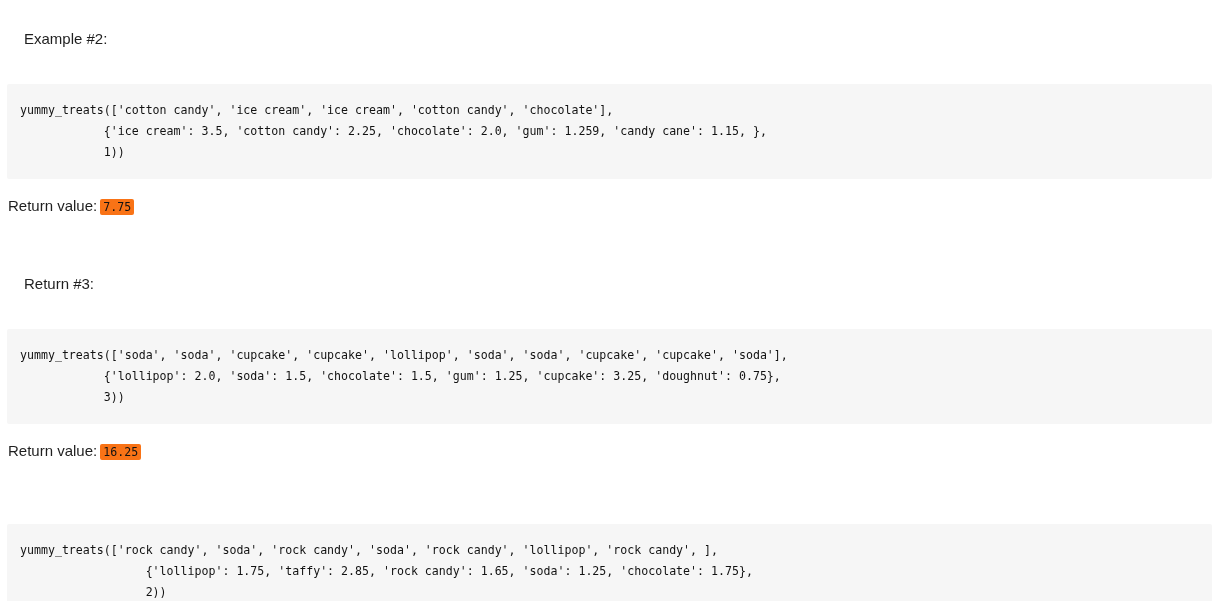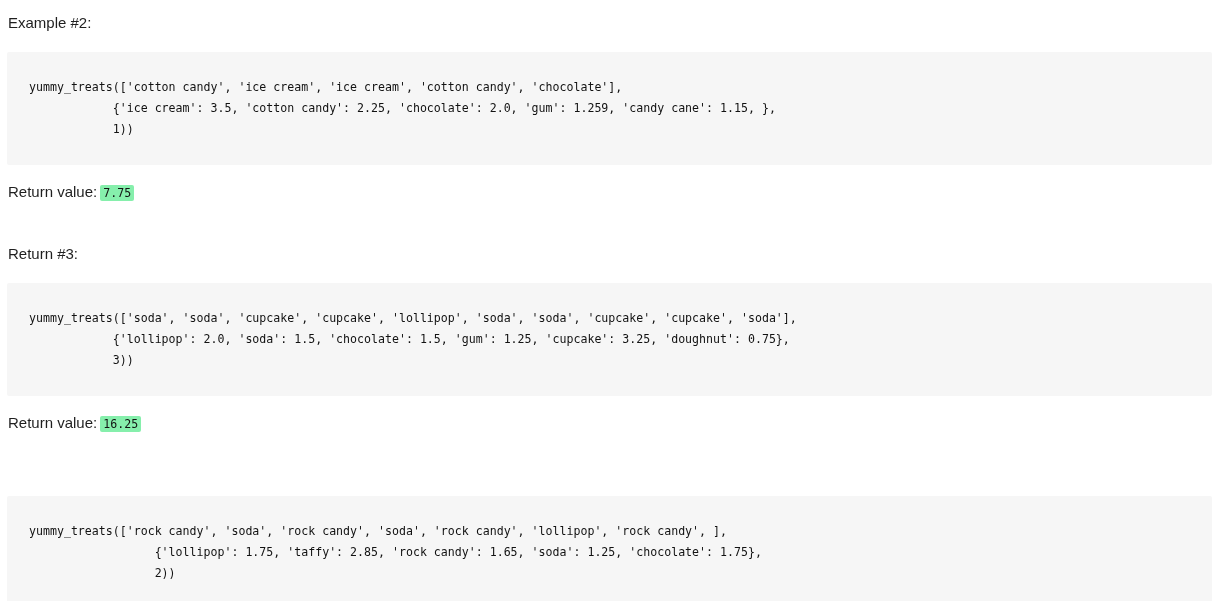--- a/index.html
+++ b/index.html
@@ -27,35 +27,35 @@
   .example-block {
     margin: 0;
   }
 
   .example-heading {
     font-family: "Liberation Sans", sans-serif;
     font-size: 15px;
     line-height: 18px;
     color: #1f1f1f;
     font-weight: 400;
-    margin: 0;
+    margin: 16px;
     padding: 0 0 0 1px;
   }
 
   .code-block {
     background: #f6f6f6;
     border: 0;
     border-radius: 2px;
     padding: 12px 9px 12px 9px;
     box-sizing: border-box;
     overflow: hidden;
   }
 
   .code-block pre {
-    margin: 13px;
+    margin: 4px;
     font-family: "DejaVu Sans Mono", "Liberation Mono", monospace;
     font-size: 11.6px;
     line-height: 21px;
     color: #121212;
     white-space: pre;
     letter-spacing: 0;
   }
 
   .return-line {
     font-family: "Liberation Sans", sans-serif;
@@ -66,21 +66,21 @@
     white-space: nowrap;
   }
 
   .return-line .ret-label {
     font-family: Liberation Sans, sans-serif;
   }
 
   .return-line .ret-value {
     font-family: "DejaVu Sans Mono", "Liberation Mono", monospace;
     font-size: 11.6px;
-    background: #86efac;
+    background: #f97316;
     color: #121212;
     padding: 1px 3px;
     border-radius: 2px;
     margin-left: 3px;
     vertical-align: baseline;
   }
 
   
   .gap-heading-to-code { height: 20px; }
   .gap-code-to-return  { height: 18px; }

